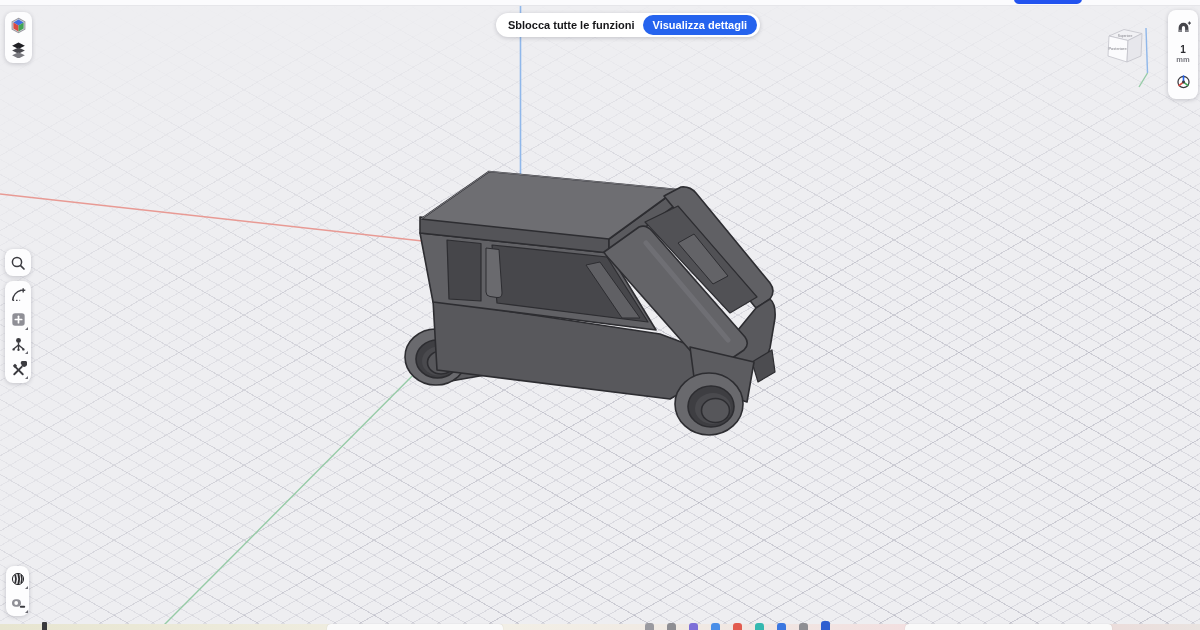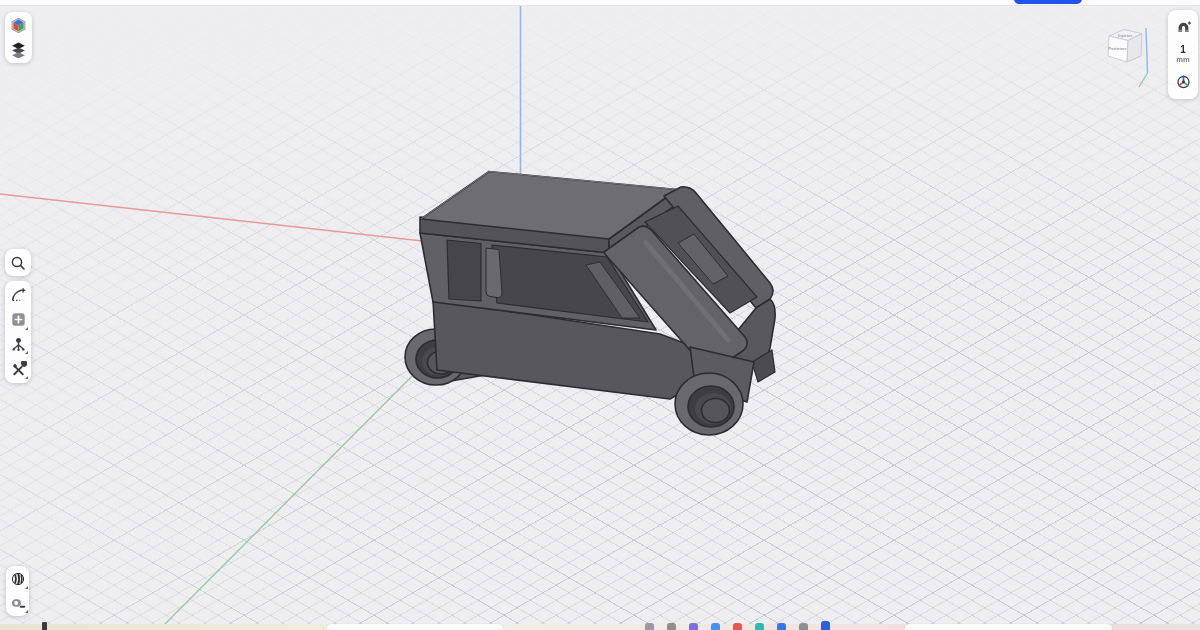--- a/index.html
+++ b/index.html
@@ -118,20 +118,24 @@
       <polygon points="1109,36 1124,29.5 1142,33.5 1128,40.5" fill="#f1f1f4"></polygon>
       <polygon points="1109,36 1128,40.5 1127,62 1108,56" fill="#fbfbfd"></polygon>
       <polygon points="1128,40.5 1142,33.5 1141,56 1127,62" fill="#e7e7ec"></polygon>
       <text x="1125" y="36.5" font-size="3.4" fill="#85858d" text-anchor="middle" stroke="none">Superiore</text>
       <text x="1117.5" y="50" font-size="4" fill="#7c7c84" text-anchor="middle" stroke="none">Posteriore</text>
       <line x1="1146" y1="28" x2="1147.5" y2="73" stroke="#8fb7ea" stroke-width="1.4"></line>
       <line x1="1147.5" y1="73" x2="1139" y2="87" stroke="#96cba6" stroke-width="1.4"></line>
     </g>
   </svg>
 
+  <div class="notify">
+    <span class="msg">Sblocca tutte le funzioni</span>
+    <button class="act">Visualizza dettagli</button>
+  </div>
 
   <div class="panel p-topleft">
     <div class="iconcell">
       <svg width="17" height="17" viewBox="0 0 16 16">
         <polygon points="8,1.2 14,4.6 14,11.4 8,14.8 2,11.4 2,4.6" fill="#d9d9de" stroke="#9b9ba2" stroke-width="1"></polygon>
         <polygon points="8,2.3 12.8,5.1 8,7.9 3.2,5.1" fill="#3f6ee3"></polygon>
         <polygon points="3.2,5.1 8,7.9 8,13.6 3.2,10.8" fill="#d94a42"></polygon>
         <polygon points="8,7.9 12.8,5.1 12.8,10.8 8,13.6" fill="#43a356"></polygon>
       </svg>
     </div>

